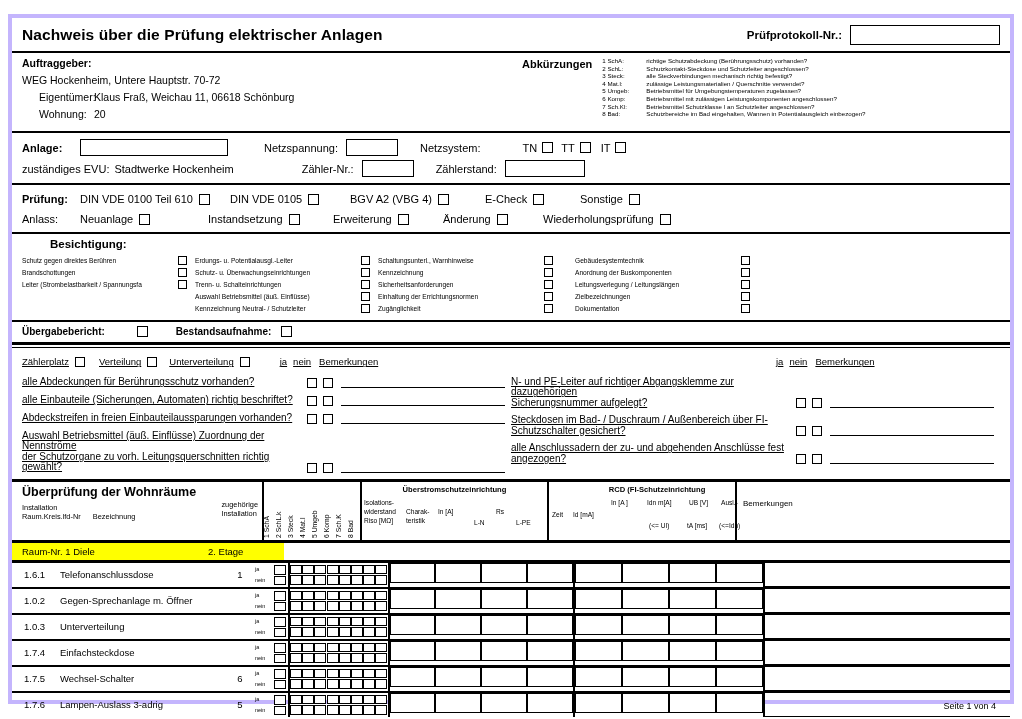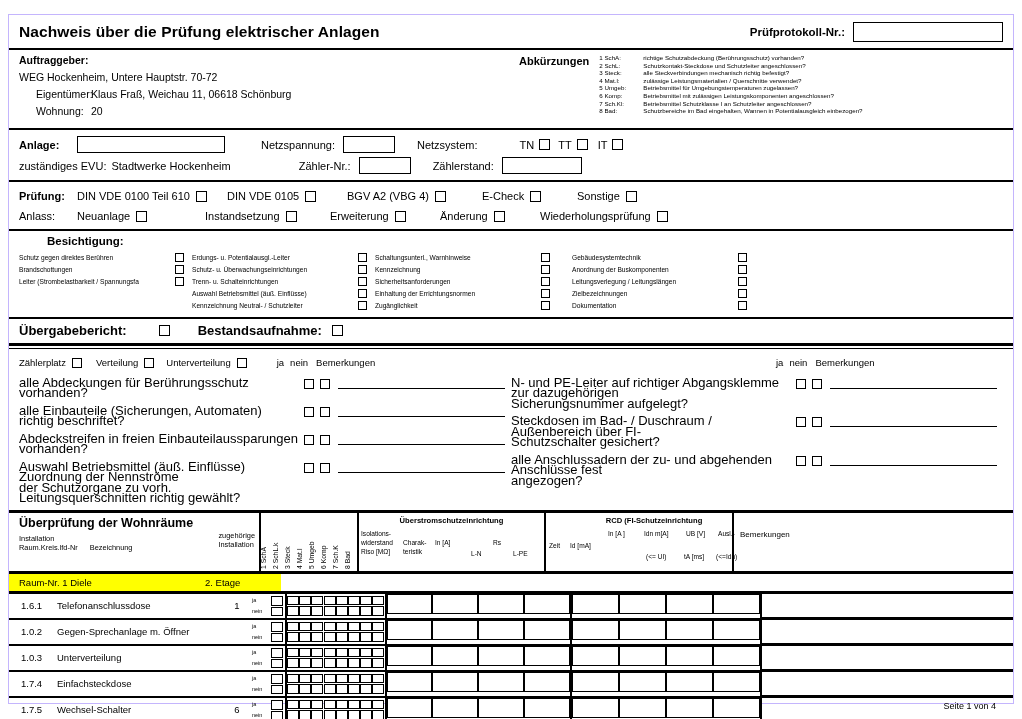--- a/index.html
+++ b/index.html
@@ -14,21 +14,21 @@
     width: 1022px;
     height: 719px;
     background: #fff;
     overflow: hidden;
   }
   .sheet {
     position: absolute;
     left: 8px; top: 14px;
     width: 1006px;
     height: 690px;
-    border: 1px solid #c4b5fd;
+    border: 4px solid #c4b5fd;
     background: #fff;
   }
   .hr { border: 0; border-top: 1px solid #000; margin: 0; }
   .hr2 { border: 0; border-top: 2px solid #000; margin: 0; }
   .hr3 { border: 0; border-top: 3px solid #000; margin: 0; }
 
   
   .titlebar {
     display: flex; align-items: center; justify-content: space-between;
     padding: 7px 10px 6px 10px;
@@ -69,29 +69,29 @@
   
   .bes { padding: 4px 10px 5px 10px; }
   .bes-title { font-size: 11.5px; font-weight: bold; margin-bottom: 4px; padding-left: 28px; }
   .bes-cols { display: flex; }
   .bes-col { display: flex; flex-direction: column; }
   .bes-row { display: flex; align-items: center; font-size: 6.6px; height: 12.2px; }
   .bes-row .t { flex: 1; }
   .bes-row .chk { width: 9px; height: 9px; border-width: 1.3px; }
 
   
-  .ueb { display: flex; align-items: center; gap: 10px; padding: 4px 10px 5px 10px; font-size: 13px; font-weight: bold; }
+  .ueb { display: flex; align-items: center; gap: 10px; padding: 4px 10px 5px 10px; font-size: 10px; font-weight: bold; }
 
   
   .qa { padding: 6px 10px 6px 10px; }
   .qa-cols { display: flex; }
-  .qa-col { width: 493px; }
+  .qa-col { width: 493px; text-decoration: underline; }
   .qa-top { display: flex; align-items: center; font-size: 9.5px; height: 16px; }
   .qa-top .chk { width: 10px; height: 10px; }
-  .qa-row { display: flex; align-items: flex-start; font-size: 13px; line-height: 10.5px; margin-top: 7px; }
+  .qa-row { display: flex; align-items: flex-end; font-size: 10px; line-height: 10.5px; margin-top: 7px; }
   .qa-q { width: 285px; padding-right: 6px; }
   .qa-boxes { display: flex; gap: 6px; padding-top: 1px; }
   .qa-boxes .chk { width: 10px; height: 10px; }
   .qa-line { flex: 1; border-bottom: 1px solid #000; height: 11px; margin-left: 8px; margin-right: 6px; }
 
   
   .tbl-wrap { padding: 0; }
   .tbl-head { display: flex; height: 58px; }
   .th-left { width: 250px; position: relative; padding: 3px 0 4px 10px; }
   .th-title { font-size: 12.5px; font-weight: bold; }

